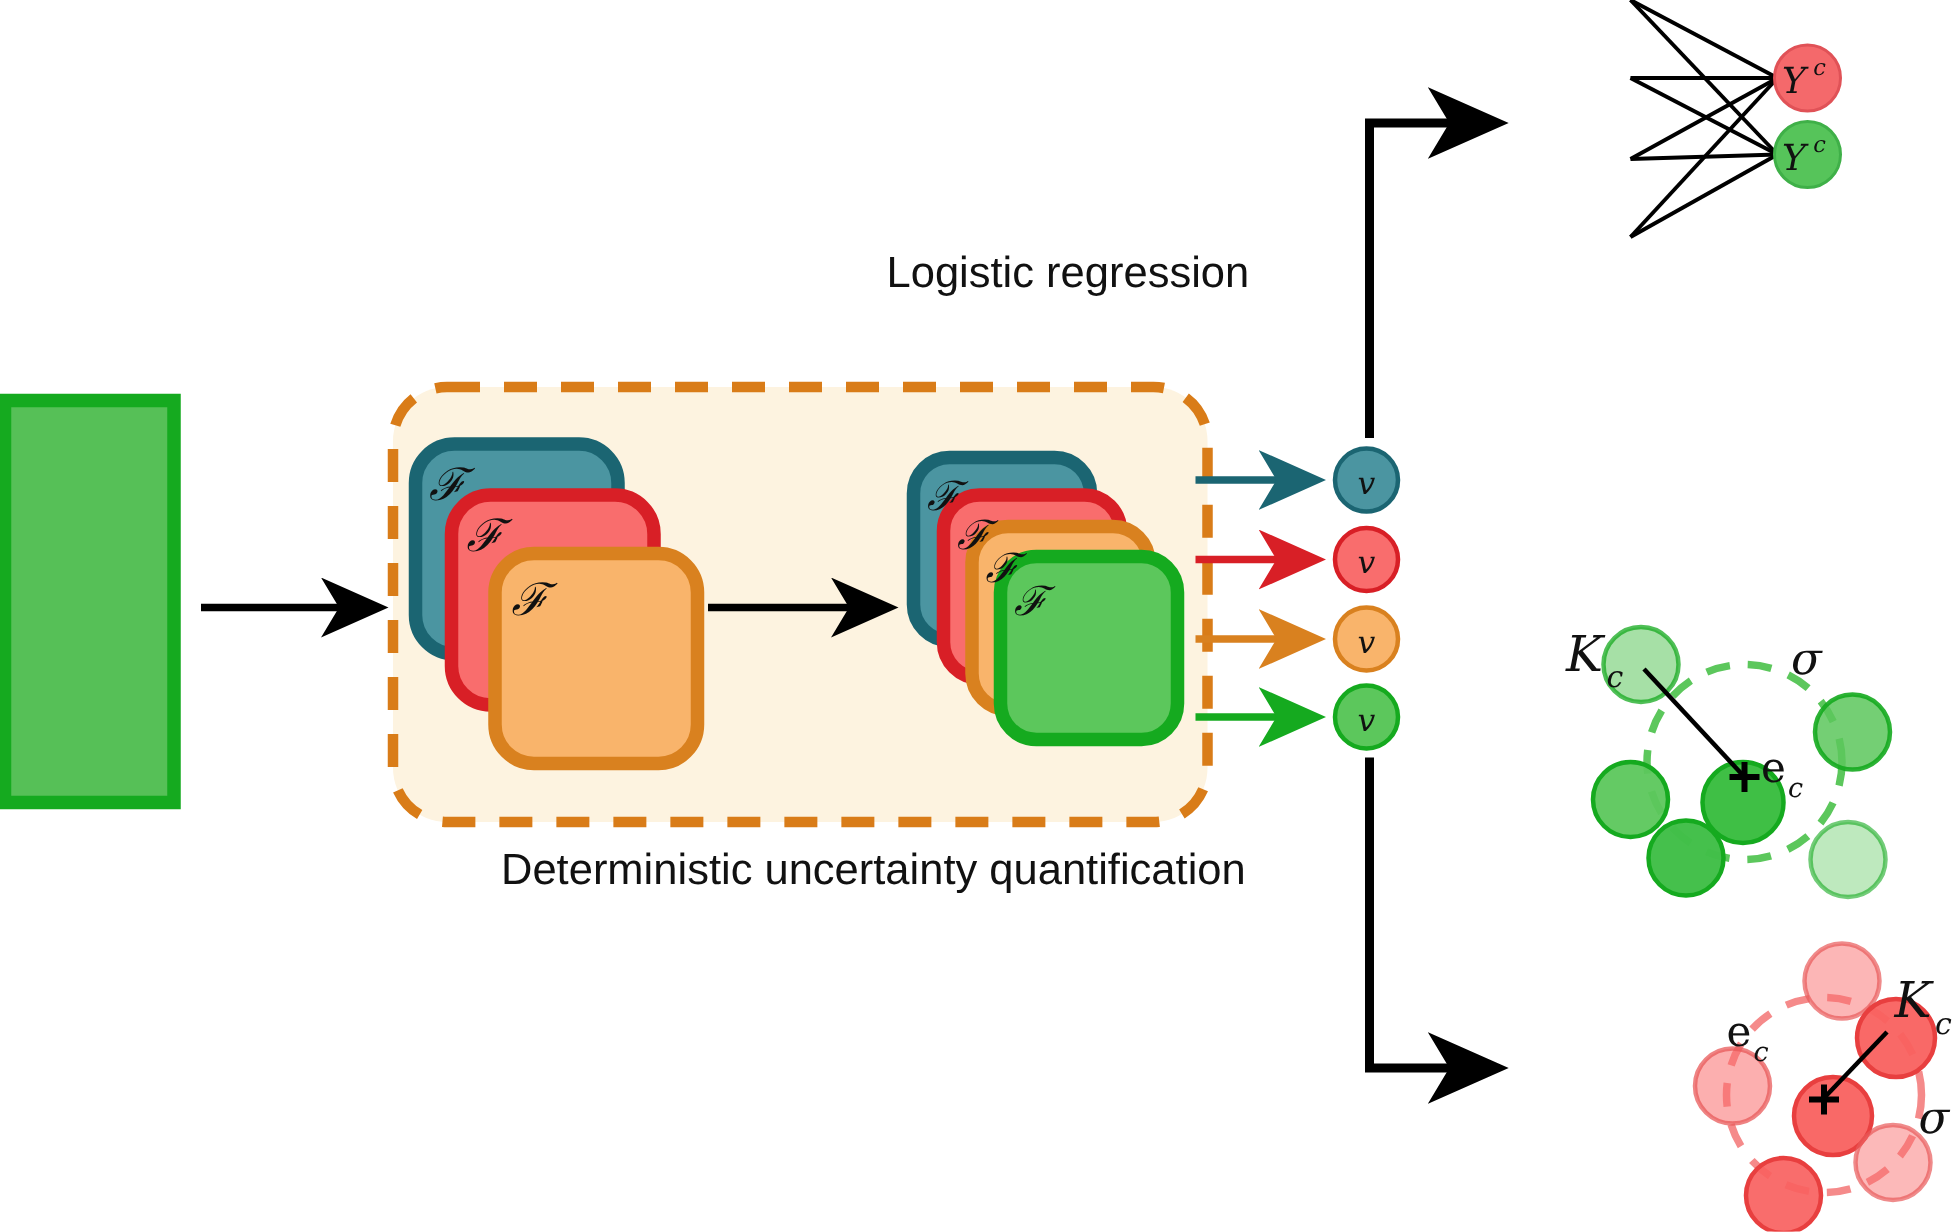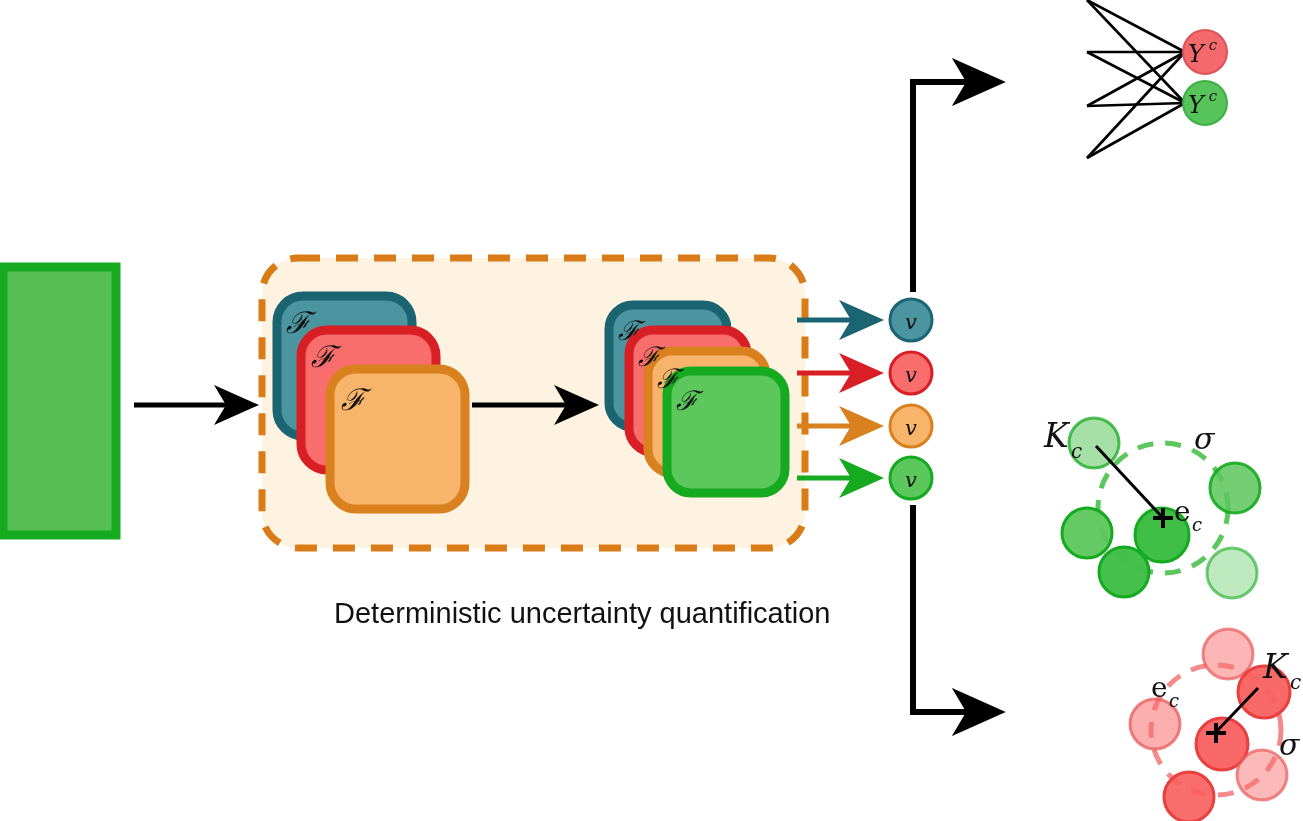--- a/index.html
+++ b/index.html
@@ -1,21 +1,21 @@
 <!DOCTYPE html>
 <html><head>
 <meta charset="utf-8">
 <style>
   html,body{margin:0;padding:0;background:#ffffff;}
   body{width:1303px;height:821px;overflow:hidden;font-family:"Liberation Sans",sans-serif;}
   #stage{position:relative;width:1303px;height:821px;background:#ffffff;}
   svg#diagram{position:absolute;left:0;top:0;width:1303px;height:821px;}
   .cap{position:absolute;font-family:"Liberation Sans",sans-serif;color:#111;white-space:nowrap;}
   #cap-logistic{left:591px;top:166px;font-size:29px;}
-  #cap-duq{left:334px;top:597px;font-size:29px;}
+  #cap-duq{left:334px;top:564px;font-size:29px;}
   .mathlabel{font-family:"DejaVu Serif",serif;font-style:italic;}
 </style>
 </head>
 <body>
 
 <div id="stage">
 
   <svg id="diagram" viewBox="0 0 1303 821">
     <defs>
       <marker id="ah-black" markerWidth="10" markerHeight="10" refX="7.2" refY="4" orient="auto" markerUnits="strokeWidth">
@@ -144,15 +144,16 @@
       <line x1="1206" y1="733" x2="1226" y2="733" stroke="#000000" stroke-width="4"></line>
       <line x1="1216" y1="723" x2="1216" y2="743" stroke="#000000" stroke-width="4"></line>
       <text class="mathlabel" x="1263" y="678" font-size="33" fill="#111">K</text>
       <text class="mathlabel" x="1290" y="689" font-size="20" fill="#111">c</text>
       <text x="1279" y="755" font-size="30" font-family="DejaVu Serif, serif" font-style="italic" fill="#111">σ</text>
       <text x="1151" y="697" font-size="28" font-family="DejaVu Serif, serif" fill="#111">e</text>
       <text class="mathlabel" x="1169" y="707" font-size="18" fill="#111">c</text>
     </g>
   </svg>
 
+  <div class="cap" id="cap-logistic">Logistic regression</div>
   <div class="cap" id="cap-duq">Deterministic uncertainty quantification</div>
 
 </div>
 
 </body></html>

